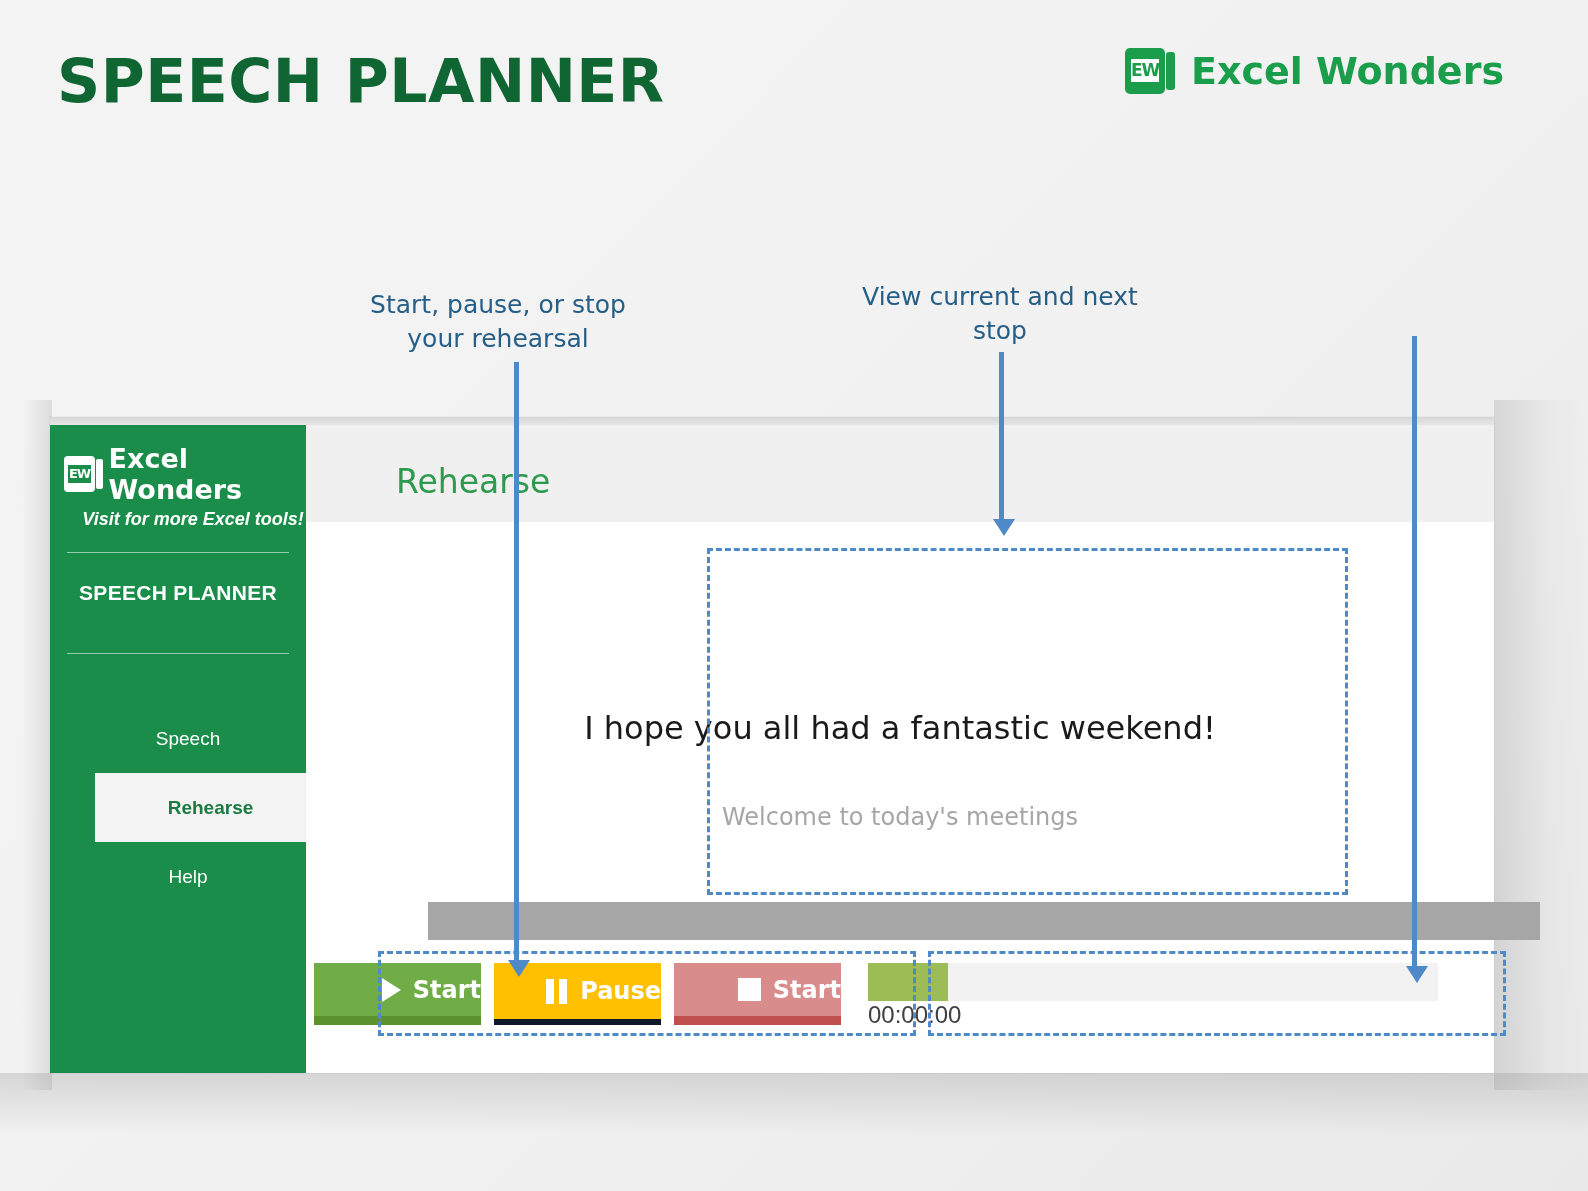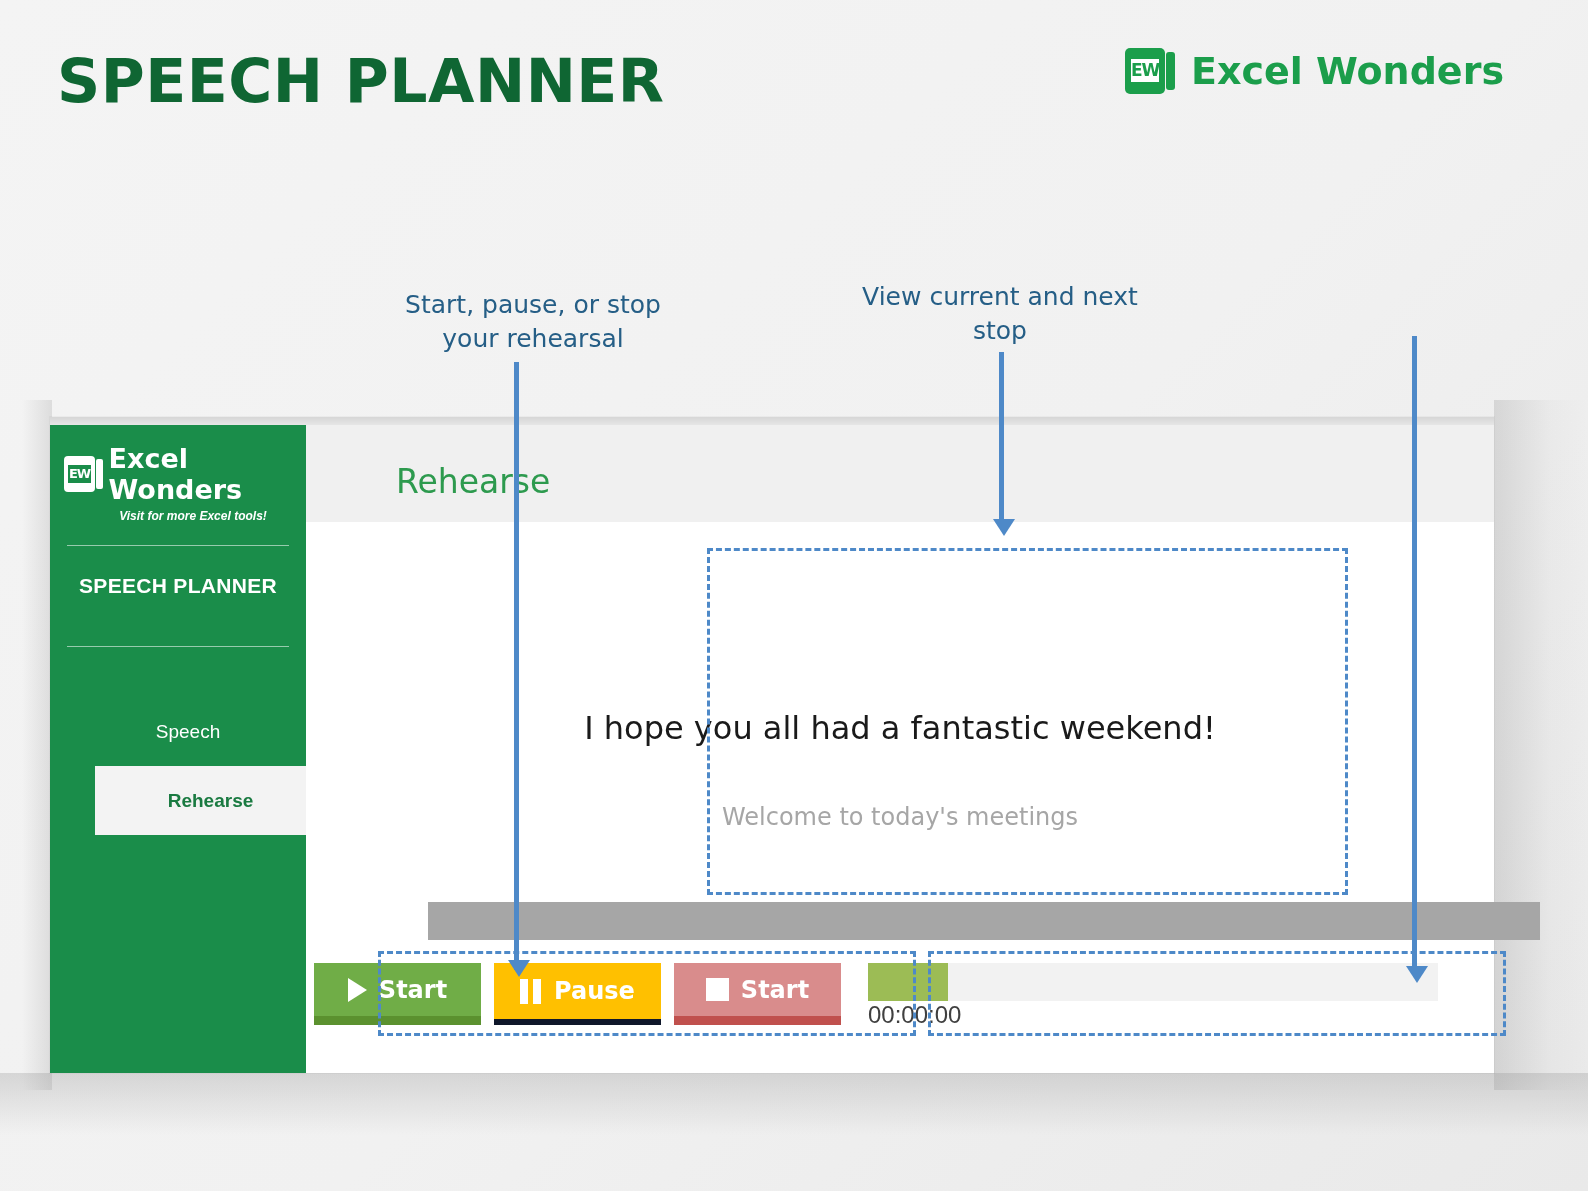--- a/index.html
+++ b/index.html
@@ -53,21 +53,21 @@
 
   
   .anno {
     position: absolute;
     color: #255e86;
     font-size: 25px;
     line-height: 1.35;
     text-align: center;
     font-family: "DejaVu Sans", sans-serif;
   }
-  .anno-1 { left: 378px; top: 288px; width: 310px; }
+  .anno-1 { left: 343px; top: 288px; width: 310px; }
   .anno-2 { left: 845px; top: 280px; width: 310px; }
   .anno-3 { left: 1320px; top: 262px; width: 190px; }
 
   .arrow-line {
     position: absolute; width: 5px; background: #4e89c8;
   }
   .arrow-head {
     position: absolute; width: 0; height: 0;
     border-left: 11px solid transparent;
     border-right: 11px solid transparent;
@@ -127,21 +127,21 @@
     position: absolute; left: 4px; top: 9px; width: 23px; height: 18px;
     background: #1a8d4a; color: #ffffff;
     font: bold 13px/18px "DejaVu Sans", sans-serif; text-align: center;
     letter-spacing: -1px;
   }
   .sb-name {
     color: #ffffff; font-size: 27px; font-weight: bold;
     font-family: "DejaVu Sans", sans-serif;
   }
   .sb-tagline {
-    color: #ffffff; font-size: 12px; font-style: italic; font-weight: bold;
+    color: #ffffff; font-size: 18px; font-style: italic; font-weight: bold;
     text-align: center; padding: 4px 0 0 30px;
   }
   .sb-rule {
     height: 1px; background: rgba(255,255,255,0.55);
     margin: 22px 17px 0 17px;
   }
   .sb-section {
     color: #ffffff; font-size: 21px; font-weight: bold;
     text-align: center; letter-spacing: 0.3px;
     padding: 28px 0 26px 0;
@@ -192,21 +192,21 @@
   
   .hscroll {
     position: absolute; left: 122px; top: 380px;
     width: 1112px; height: 38px; background: #a6a6a6;
   }
 
   
   .btn {
     position: absolute; top: 441px;
     height: 62px; border: none; cursor: pointer;
-    display: flex; align-items: center; justify-content: center; gap: 12px;
+    display: flex; align-items: center; justify-content: flex-end; gap: 12px;
     color: #ffffff; font-size: 24px; font-weight: bold;
     font-family: "DejaVu Sans", sans-serif;
   }
   .btn-start { left: 8px;  width: 167px; background: #70ad47; border-bottom: 9px solid #5b912f; }
   .btn-pause { left: 188px; width: 167px; background: #ffc000; border-bottom: 6px solid #0f172a; }
   .btn-stop  { left: 368px; width: 167px; background: #d98c8c; border-bottom: 9px solid #c0504d; }
 
   .ico-play {
     width: 0; height: 0;
     border-left: 19px solid #ffffff;
@@ -274,20 +274,21 @@
         <div class="sb-name">Excel Wonders</div>
       </div>
       <div class="sb-tagline">Visit for more Excel tools!</div>
       <div class="sb-rule"></div>
       <div class="sb-section">SPEECH PLANNER</div>
       <div class="sb-rule"></div>
 
       <div class="sb-nav">
         <div class="sb-item">Speech</div>
         <div class="sb-item active">Rehearse</div>
+        <div class="sb-item">Help</div>
       </div>
     </div>
 
     <div class="content-header">
       <div class="page-title">Rehearse</div>
     </div>
 
     <div class="content-body">
 
       <div class="lines-panel">

